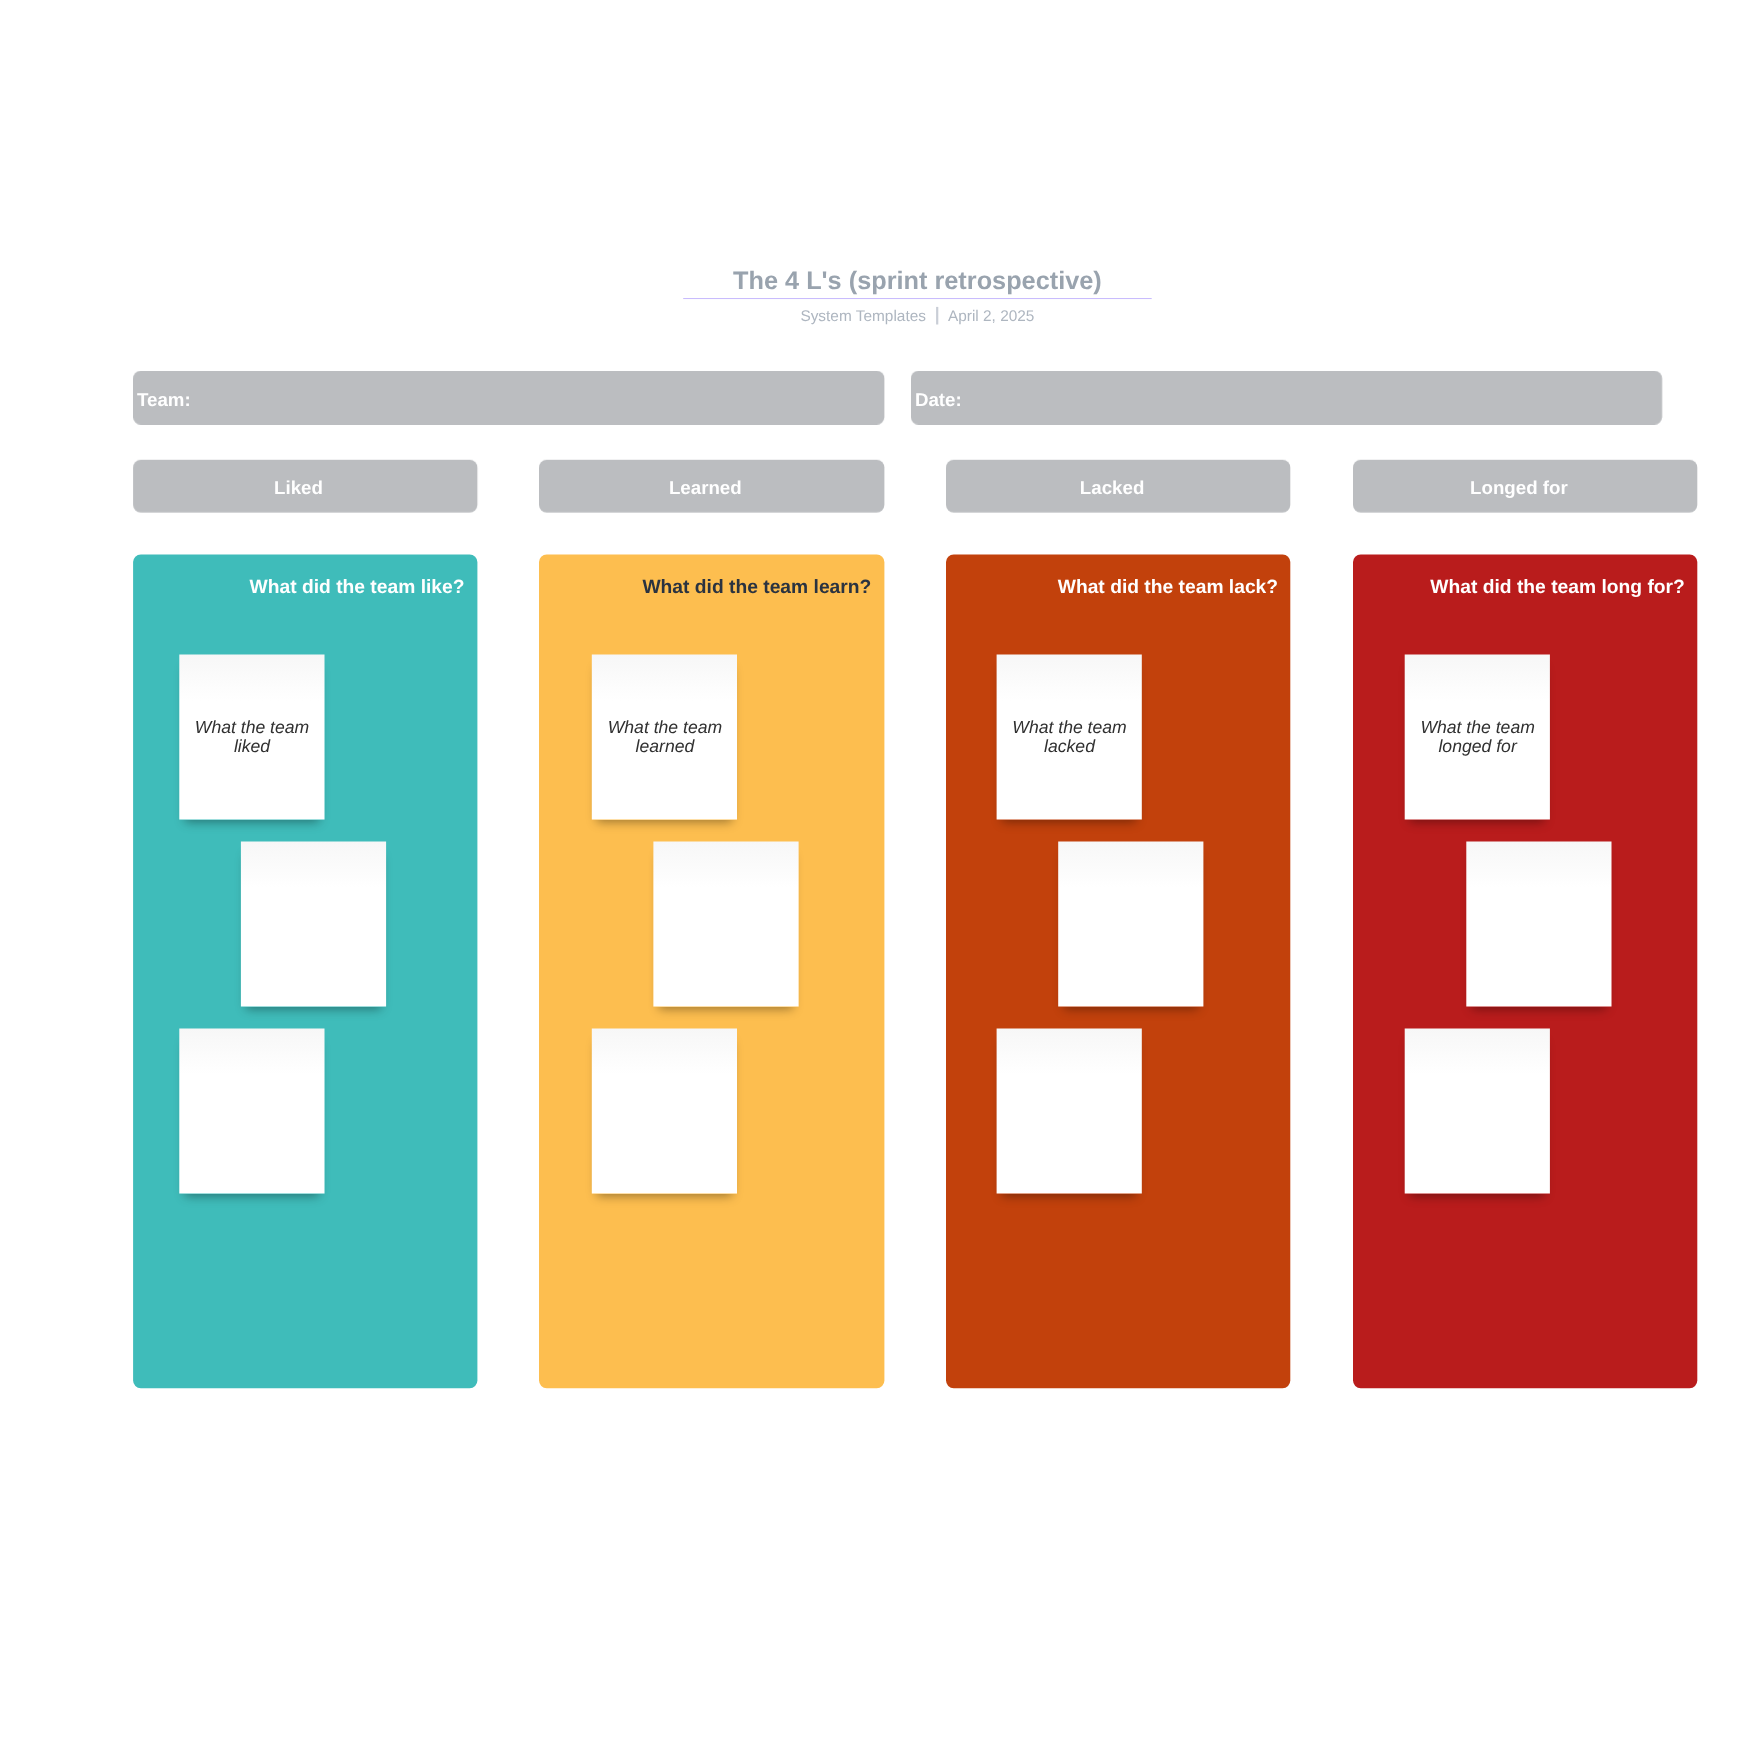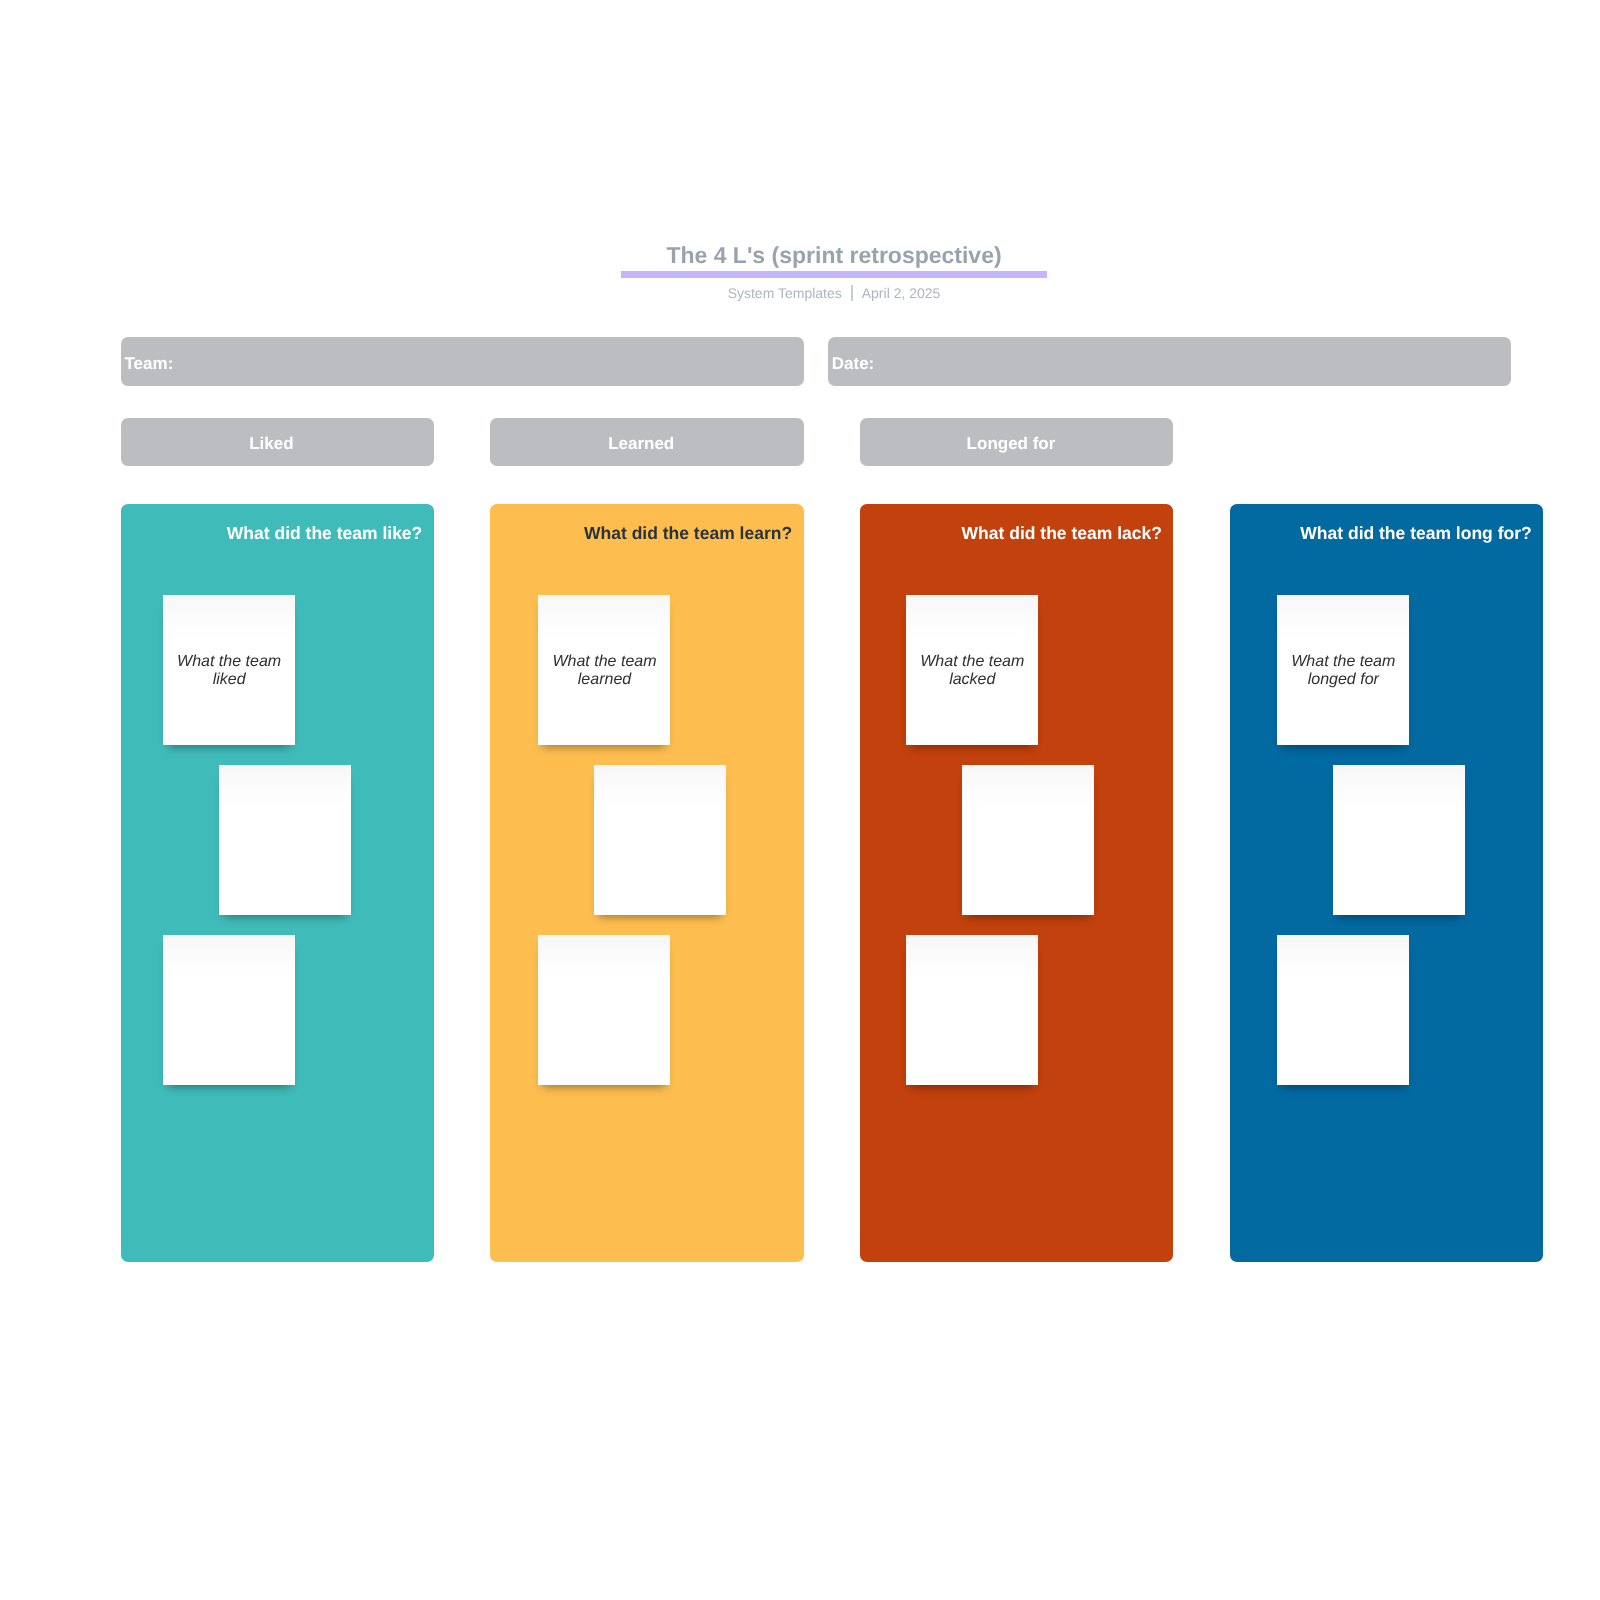--- a/index.html
+++ b/index.html
@@ -17,21 +17,21 @@
   .tab, .tab-label, .col-title, .col-title-label, .note-text {
     transform:translateZ(0);
   }
 
   
   .doc-header { position:absolute; left:0; top:241.5px; width:1668px; text-align:center; }
   .doc-title {
     display:inline-block;
     font-size:23px; font-weight:bold; color:#99a3ae;
     letter-spacing:0px; line-height:26px;
-    border-bottom:7px solid #c4b5fd;
+    border-bottom:1px solid #c4b5fd;
     padding:0 45px 3.4px 45px;
   }
   .doc-sub {
     margin-top:7px;
     font-size:14px; color:#aeb6c0; line-height:16px;
   }
   .doc-sub .sep {
     display:inline-block; width:2px; height:16px;
     background:#c9ced6; vertical-align:-3.5px;
     margin:0 9px; color:transparent; overflow:hidden;
@@ -127,20 +127,23 @@
     </div>
 
     <div class="row-tabs">
       <div class="tab">
           <span class="tab-label">Liked</span>
         </div>
       <div class="tab">
           <span class="tab-label">Learned</span>
         </div>
       <div class="tab">
+          <span class="tab-label">Lacked</span>
+        </div>
+      <div class="tab">
           <span class="tab-label">Longed for</span>
         </div>
     </div>
 
     <div class="row-cols">
 
       <div class="col" style="background: rgb(63, 188, 186);">
         <div class="col-title" style="color: rgb(255, 255, 255);"><span class="col-title-label">What did the team like?</span></div>
         <div class="note n1">
             <div class="note-text">What the team liked</div>
@@ -172,21 +175,21 @@
             <div class="note-text">What the team lacked</div>
           </div>
         <div class="note n2">
             <div class="note-text"></div>
           </div>
         <div class="note n3">
             <div class="note-text"></div>
           </div>
       </div>
 
-      <div class="col" style="background: #0369a1;">
+      <div class="col" style="background: #b91c1c;">
         <div class="col-title" style="color: rgb(255, 255, 255);"><span class="col-title-label">What did the team long for?</span></div>
         <div class="note n1">
             <div class="note-text">What the team longed for</div>
           </div>
         <div class="note n2">
             <div class="note-text"></div>
           </div>
         <div class="note n3">
             <div class="note-text"></div>
           </div>

